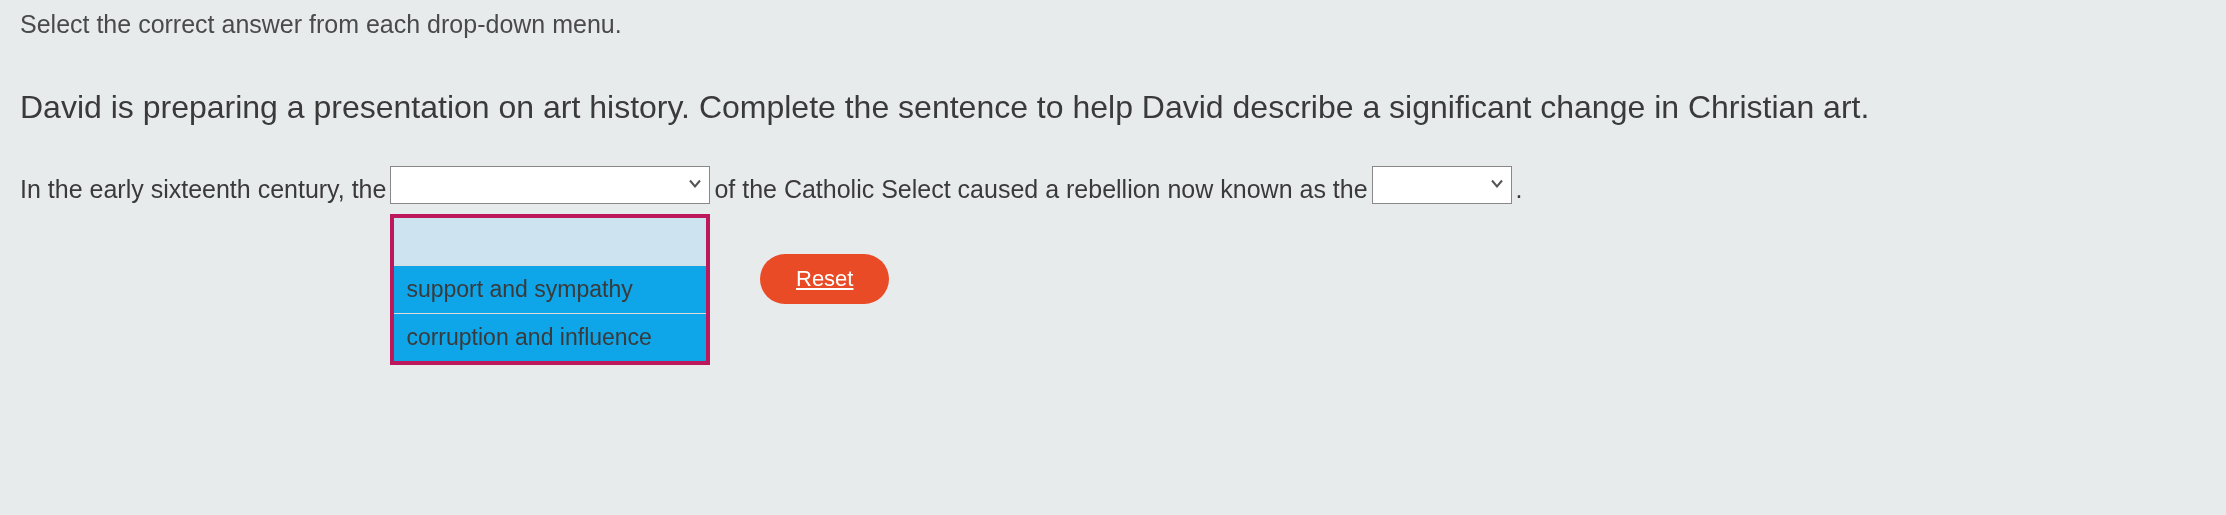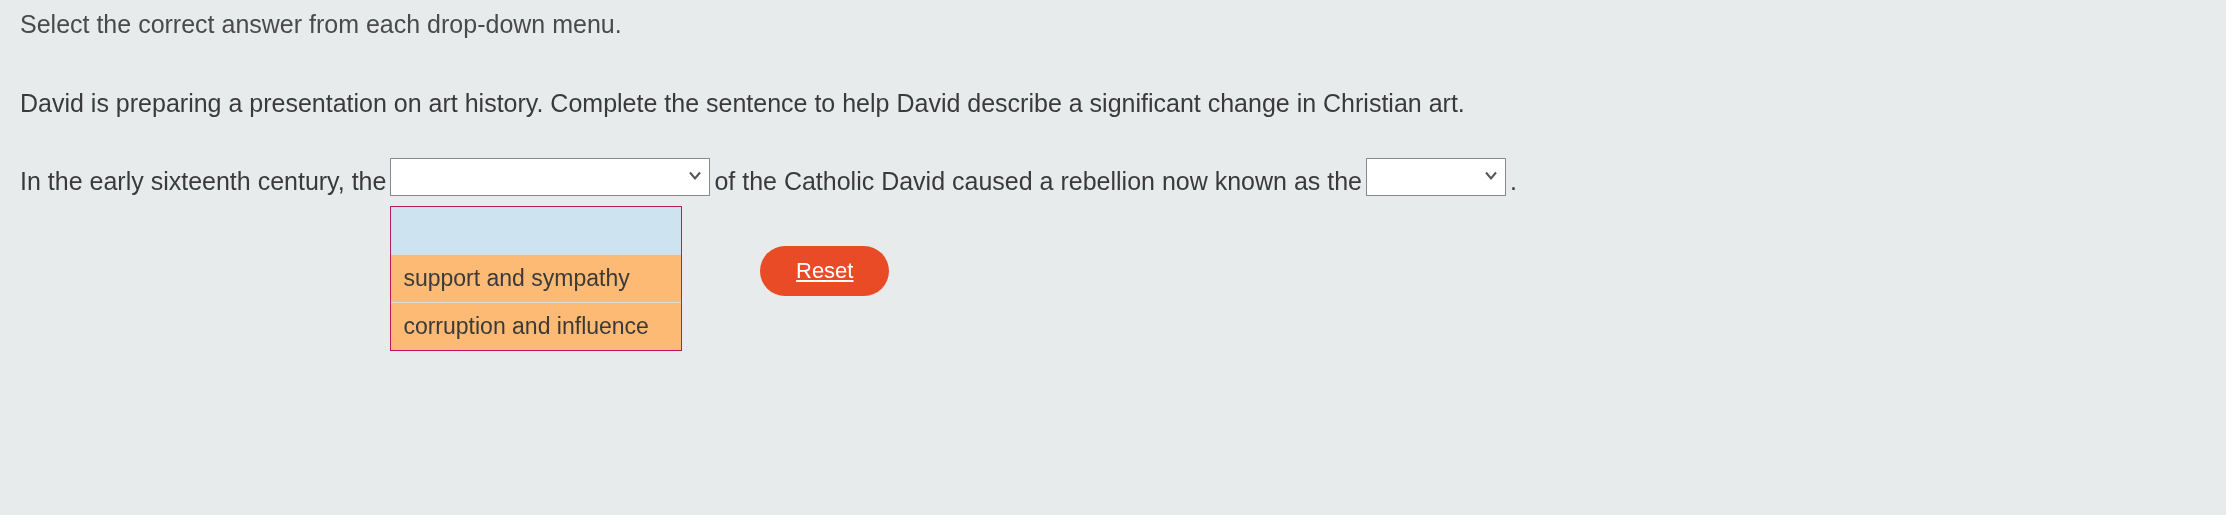--- a/index.html
+++ b/index.html
@@ -18,21 +18,21 @@
       overflow: hidden;
     }
     .instruction {
       color: #4a4a4a;
       margin-bottom: 50px;
       font-size: 25px;
     }
     .question-text {
       color: #3a3a3a;
       margin-bottom: 40px;
-      font-size: 25px;
+      font-size: 32px;
     }
     .sentence-row {
       display: flex;
       align-items: flex-end;
       gap: 4px;
       flex-wrap: nowrap;
       position: relative;
     }
     .sentence-text {
       color: #3a3a3a;
@@ -63,23 +63,23 @@
       top: 50%;
       transform: translateY(-50%);
       pointer-events: none;
       color: #555;
       font-size: 14px;
     }
     .dropdown-options {
       position: absolute;
       top: 48px;
       left: 0;
-      width: 292px;
-      background: #fdba74;
-      border: 1px solid #be185d;
+      width: 320px;
+      background: #0ea5e9;
+      border: 4px solid #be185d;
       z-index: 10;
     }
     .dropdown-option {
       padding: 10px 12px;
       font-size: 23px;
       color: #3a3a3a;
       cursor: pointer;
       border-bottom: 1px solid #ddd;
     }
     .dropdown-option:last-child {
@@ -134,21 +134,21 @@
           <path d="M2 4 L7 10 L12 4" fill="none" stroke="#555" stroke-width="2"></path>
         </svg>
     </span>
     <div class="dropdown-options">
       <div class="dropdown-option highlighted">&nbsp;</div>
       <div class="dropdown-option">support and sympathy</div>
       <div class="dropdown-option">corruption and influence</div>
     </div>
   </div>
 
-  <span class="sentence-text">of the Catholic David caused a rebellion now known as the</span>
+  <span class="sentence-text">of the Catholic Select caused a rebellion now known as the</span>
 
   <div class="dropdown-wrapper">
     <div class="dropdown-select small">&nbsp;</div>
     <span class="dropdown-chevron">
       <svg width="14" height="14" viewBox="0 0 14 14">
           <path d="M2 4 L7 10 L12 4" fill="none" stroke="#555" stroke-width="2"></path>
         </svg>
     </span>
   </div>
 

